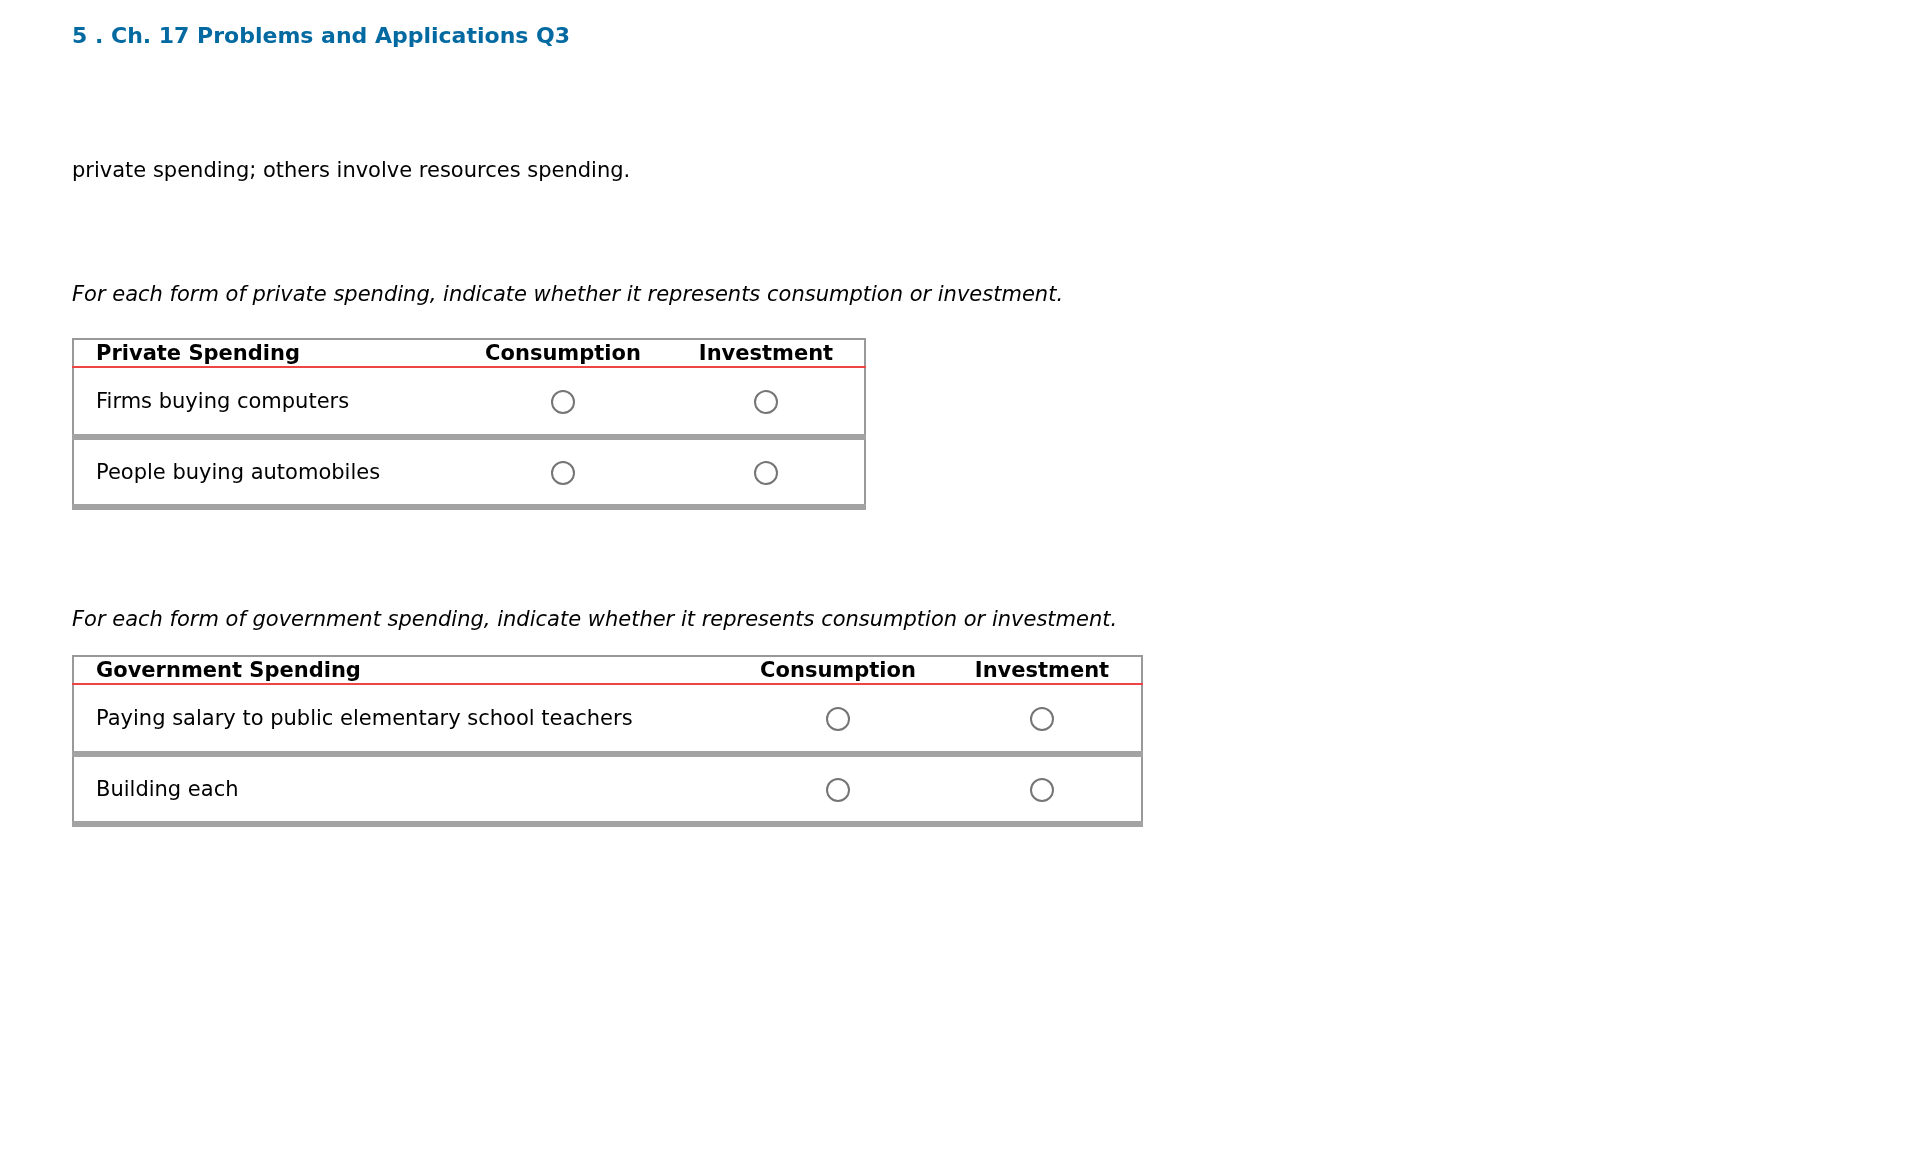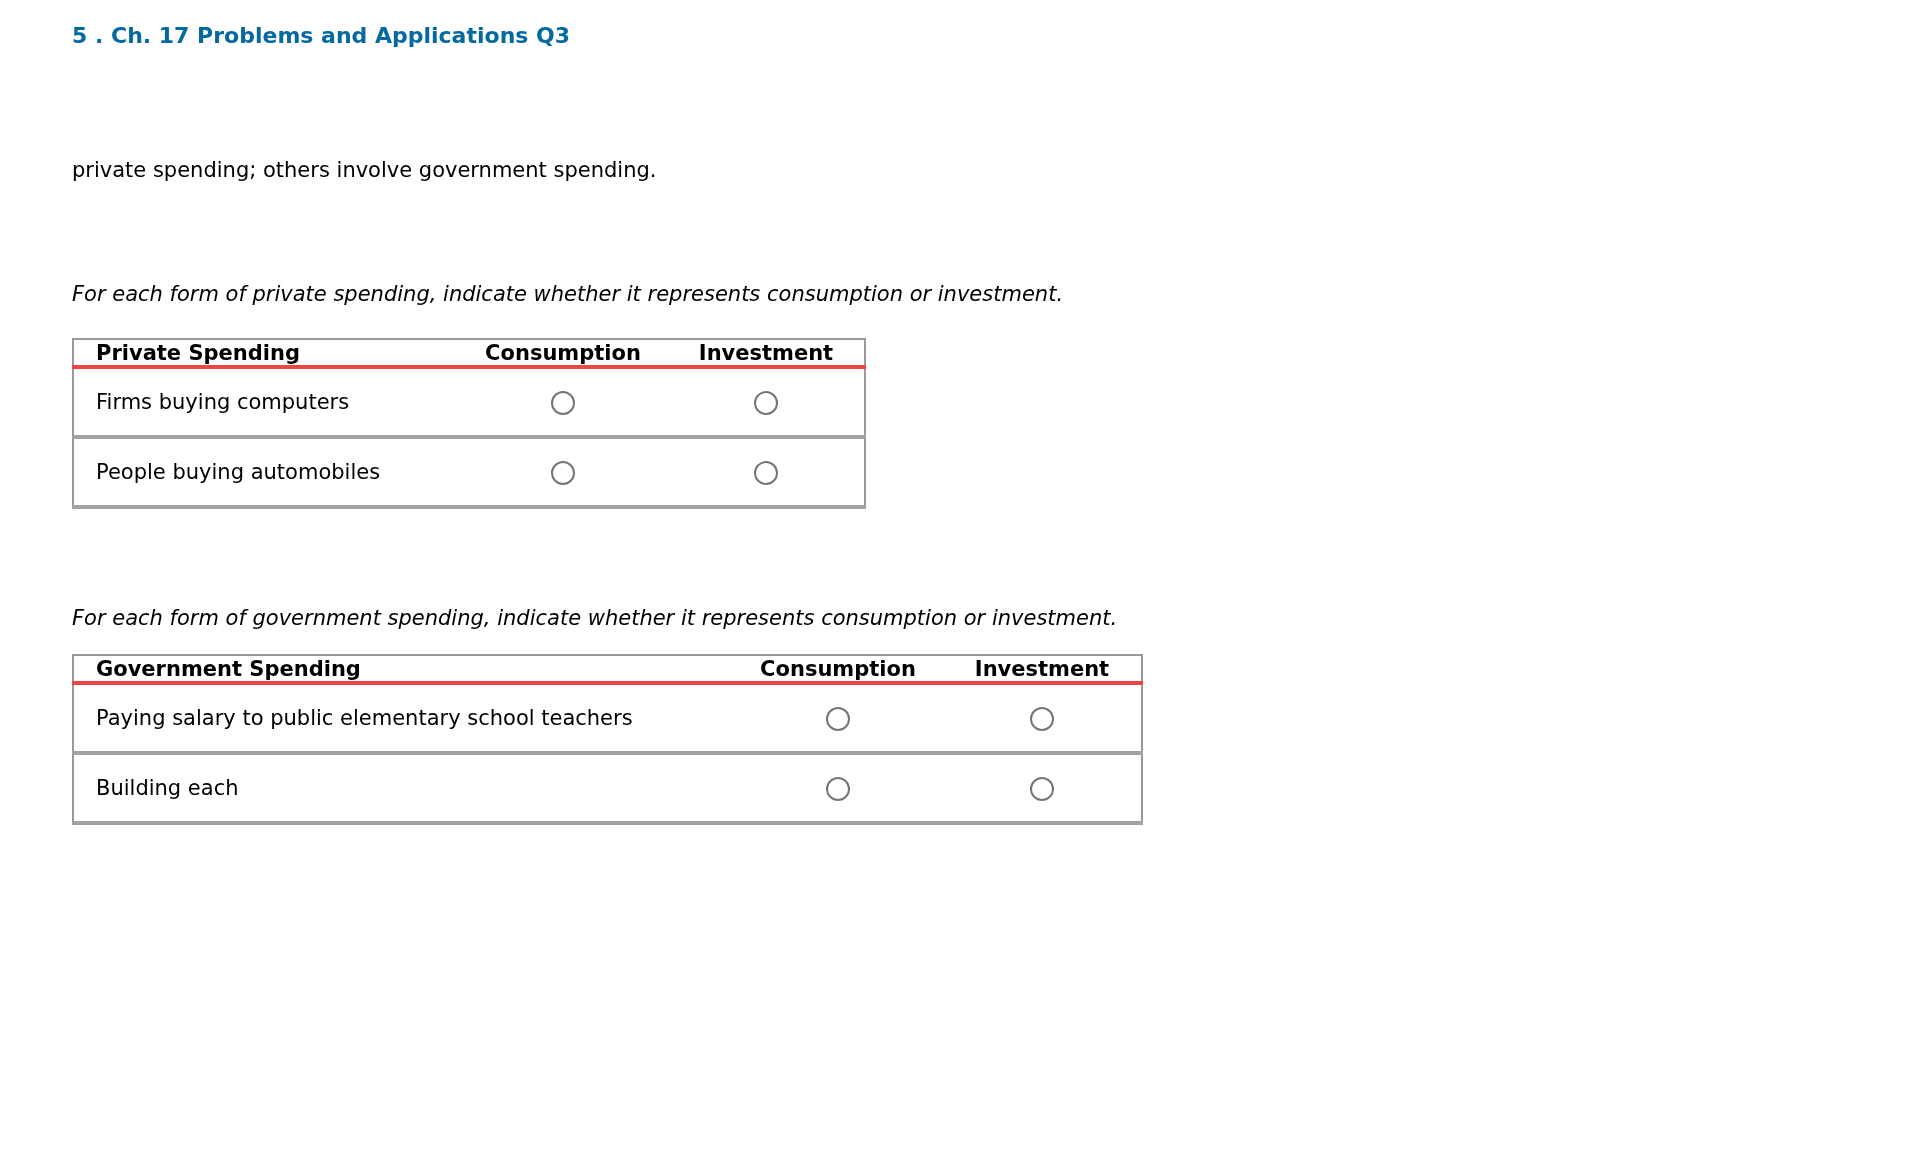--- a/index.html
+++ b/index.html
@@ -43,32 +43,32 @@
     table-layout: fixed;
   }
   table.private-table { width: 792px; margin-top: 30px; }
   table.government-table { width: 1069px; margin-top: 22px; }
   .answer-table th {
     font-size: 21px;
     font-weight: bold;
     text-align: left;
     height: 28px;
     padding: 0 0 0 22px;
-    border-bottom: 4px solid #ef4444;
+    border-bottom: 2px solid #ef4444;
     white-space: nowrap;
   }
   .answer-table th.choice-col {
     text-align: center;
     padding: 0;
   }
   .answer-table td {
     font-size: 21px;
     height: 70px;
     padding: 0 0 0 22px;
-    border-bottom: 4px solid #a3a3a3;
+    border-bottom: 6px solid #a3a3a3;
     white-space: nowrap;
   }
   .answer-table td.choice-cell {
     text-align: center;
     padding: 0;
   }
   input.radio {
     -webkit-appearance: none;
     appearance: none;
     width: 24px;
@@ -88,21 +88,21 @@
 </style>
 </head>
 <body>
 
 <div class="page">
 
   <h1 class="question-title">5 . Ch. 17 Problems and Applications Q3</h1>
 
   <div class="intro">
     <br>
-    <span>private spending; others involve government spending.</span>
+    <span>private spending; others involve resources spending.</span>
   </div>
 
   <div class="instruction">For each form of private spending, indicate whether it represents consumption or investment.</div>
 
   <table class="answer-table private-table">
     <colgroup>
       <col style="width:385px">
       <col style="width:210px">
       <col style="width:197px">
     </colgroup>

